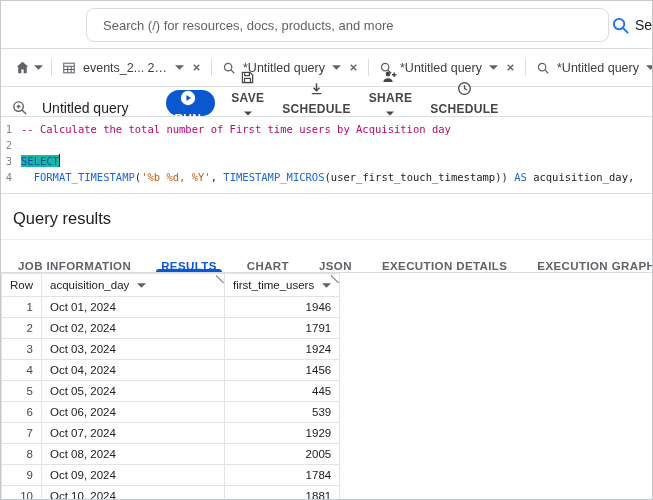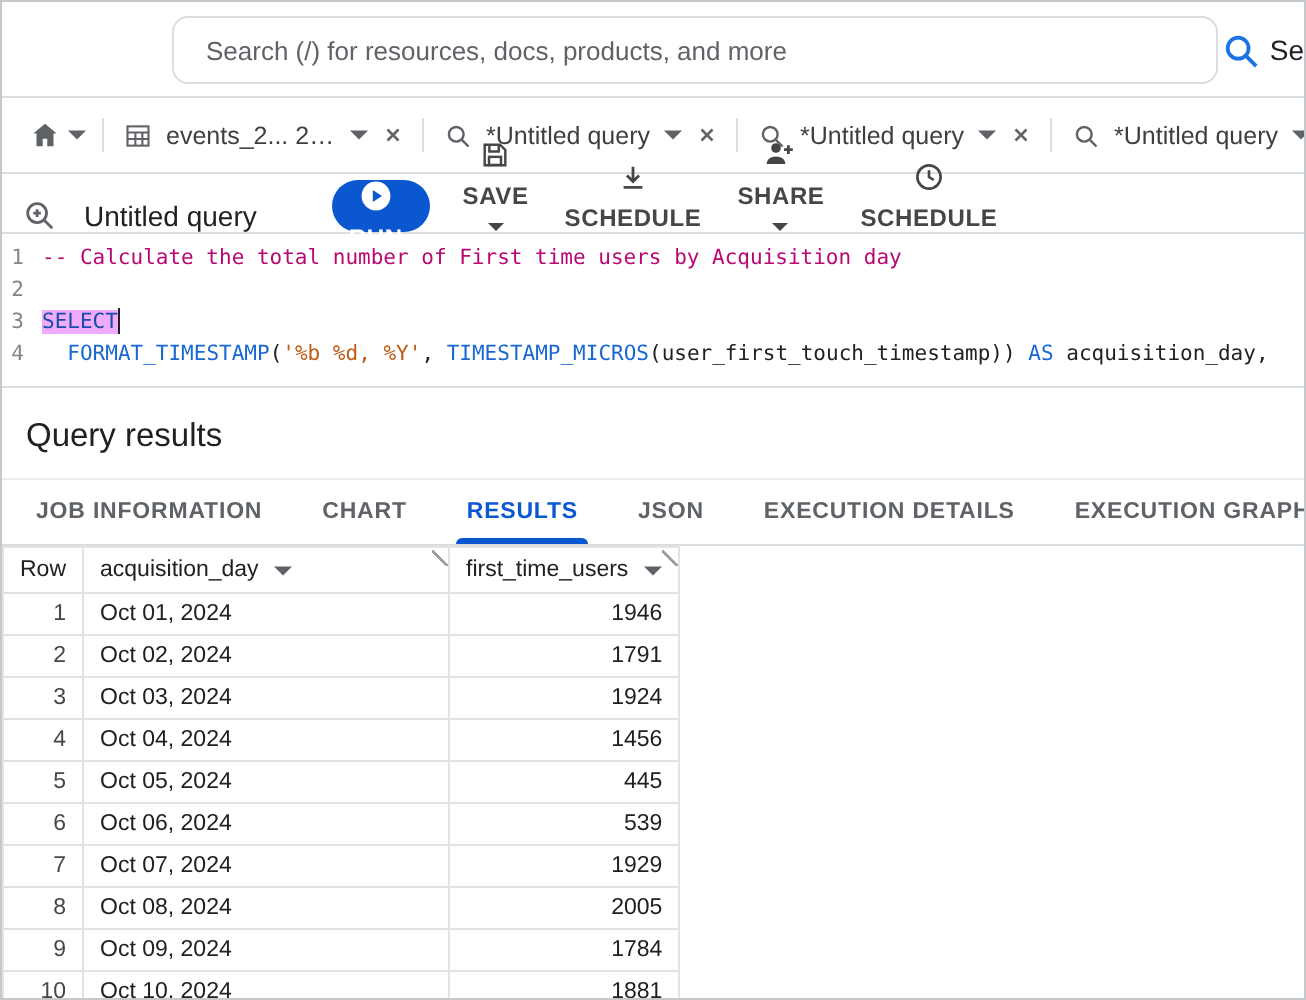--- a/index.html
+++ b/index.html
@@ -71,31 +71,31 @@
     font-family: "DejaVu Sans Mono", monospace; font-size: 10.5px; line-height: 16px;
     cursor: text; overflow: hidden;
   }
   .eline { display: flex; }
   .gutter { width: 20px; flex: none; text-align: right; color: #80868b; padding-right: 9px; }
   .code { white-space: pre; color: #202124; }
   .tok-comment { color: #b80672; }
   .tok-fn { color: #1967d2; }
   .tok-kw { color: #1967d2; }
   .tok-str { color: #bf5b16; }
-  .tok-select { background: #f0abfc; color: #174ea6; }
+  .tok-select { background: #14b8a6; color: #174ea6; }
   .caret { display: inline-block; width: 1.5px; height: 13px; background: #202124; vertical-align: text-bottom; }
 
   
   .results-heading {
     font-size: 16.5px; font-weight: normal; color: #202124; padding: 15px 12px 11px;
     border-bottom: 1px solid #ececec;
   }
   .results-tabs { display: flex; height: 33px; border-bottom: 1px solid #dadce0; padding-left: 2px; }
   .rtab {
-    display: flex; align-items: center; padding: 0 15px; font-size: 11.5px; font-weight: bold;
+    display: flex; align-items: flex-end; padding: 0 15px; font-size: 11.5px; font-weight: bold;
     letter-spacing: .4px; color: #5f6368; position: relative; cursor: pointer; white-space: nowrap;
   }
   .rtab.active { color: #0b57d0; }
   .rtab.active::after {
     content: ""; position: absolute; left: 10px; right: 10px; bottom: 0; height: 3px;
     background: #0b57d0; border-radius: 3px 3px 0 0;
   }
 
   
   table.results-table { border-collapse: collapse; font-size: 11.5px; color: #202124; margin-left: 0; }
@@ -309,26 +309,26 @@
   </div>
 
   <section>
     <h2 class="results-heading">Query results</h2>
 
     <div class="results-tabs" id="results-tabs">
       <div class="rtab">
           <span class="rtab-label">JOB INFORMATION</span>
         </div>
 
+      <div class="rtab active">
+          <span class="rtab-label">RESULTS</span>
+        </div>
+
       <div class="rtab">
           <span class="rtab-label">CHART</span>
-        </div>
-
-      <div class="rtab active">
-          <span class="rtab-label">RESULTS</span>
         </div>
 
       <div class="rtab">
           <span class="rtab-label">JSON</span>
         </div>
 
       <div class="rtab">
           <span class="rtab-label">EXECUTION DETAILS</span>
         </div>
 

